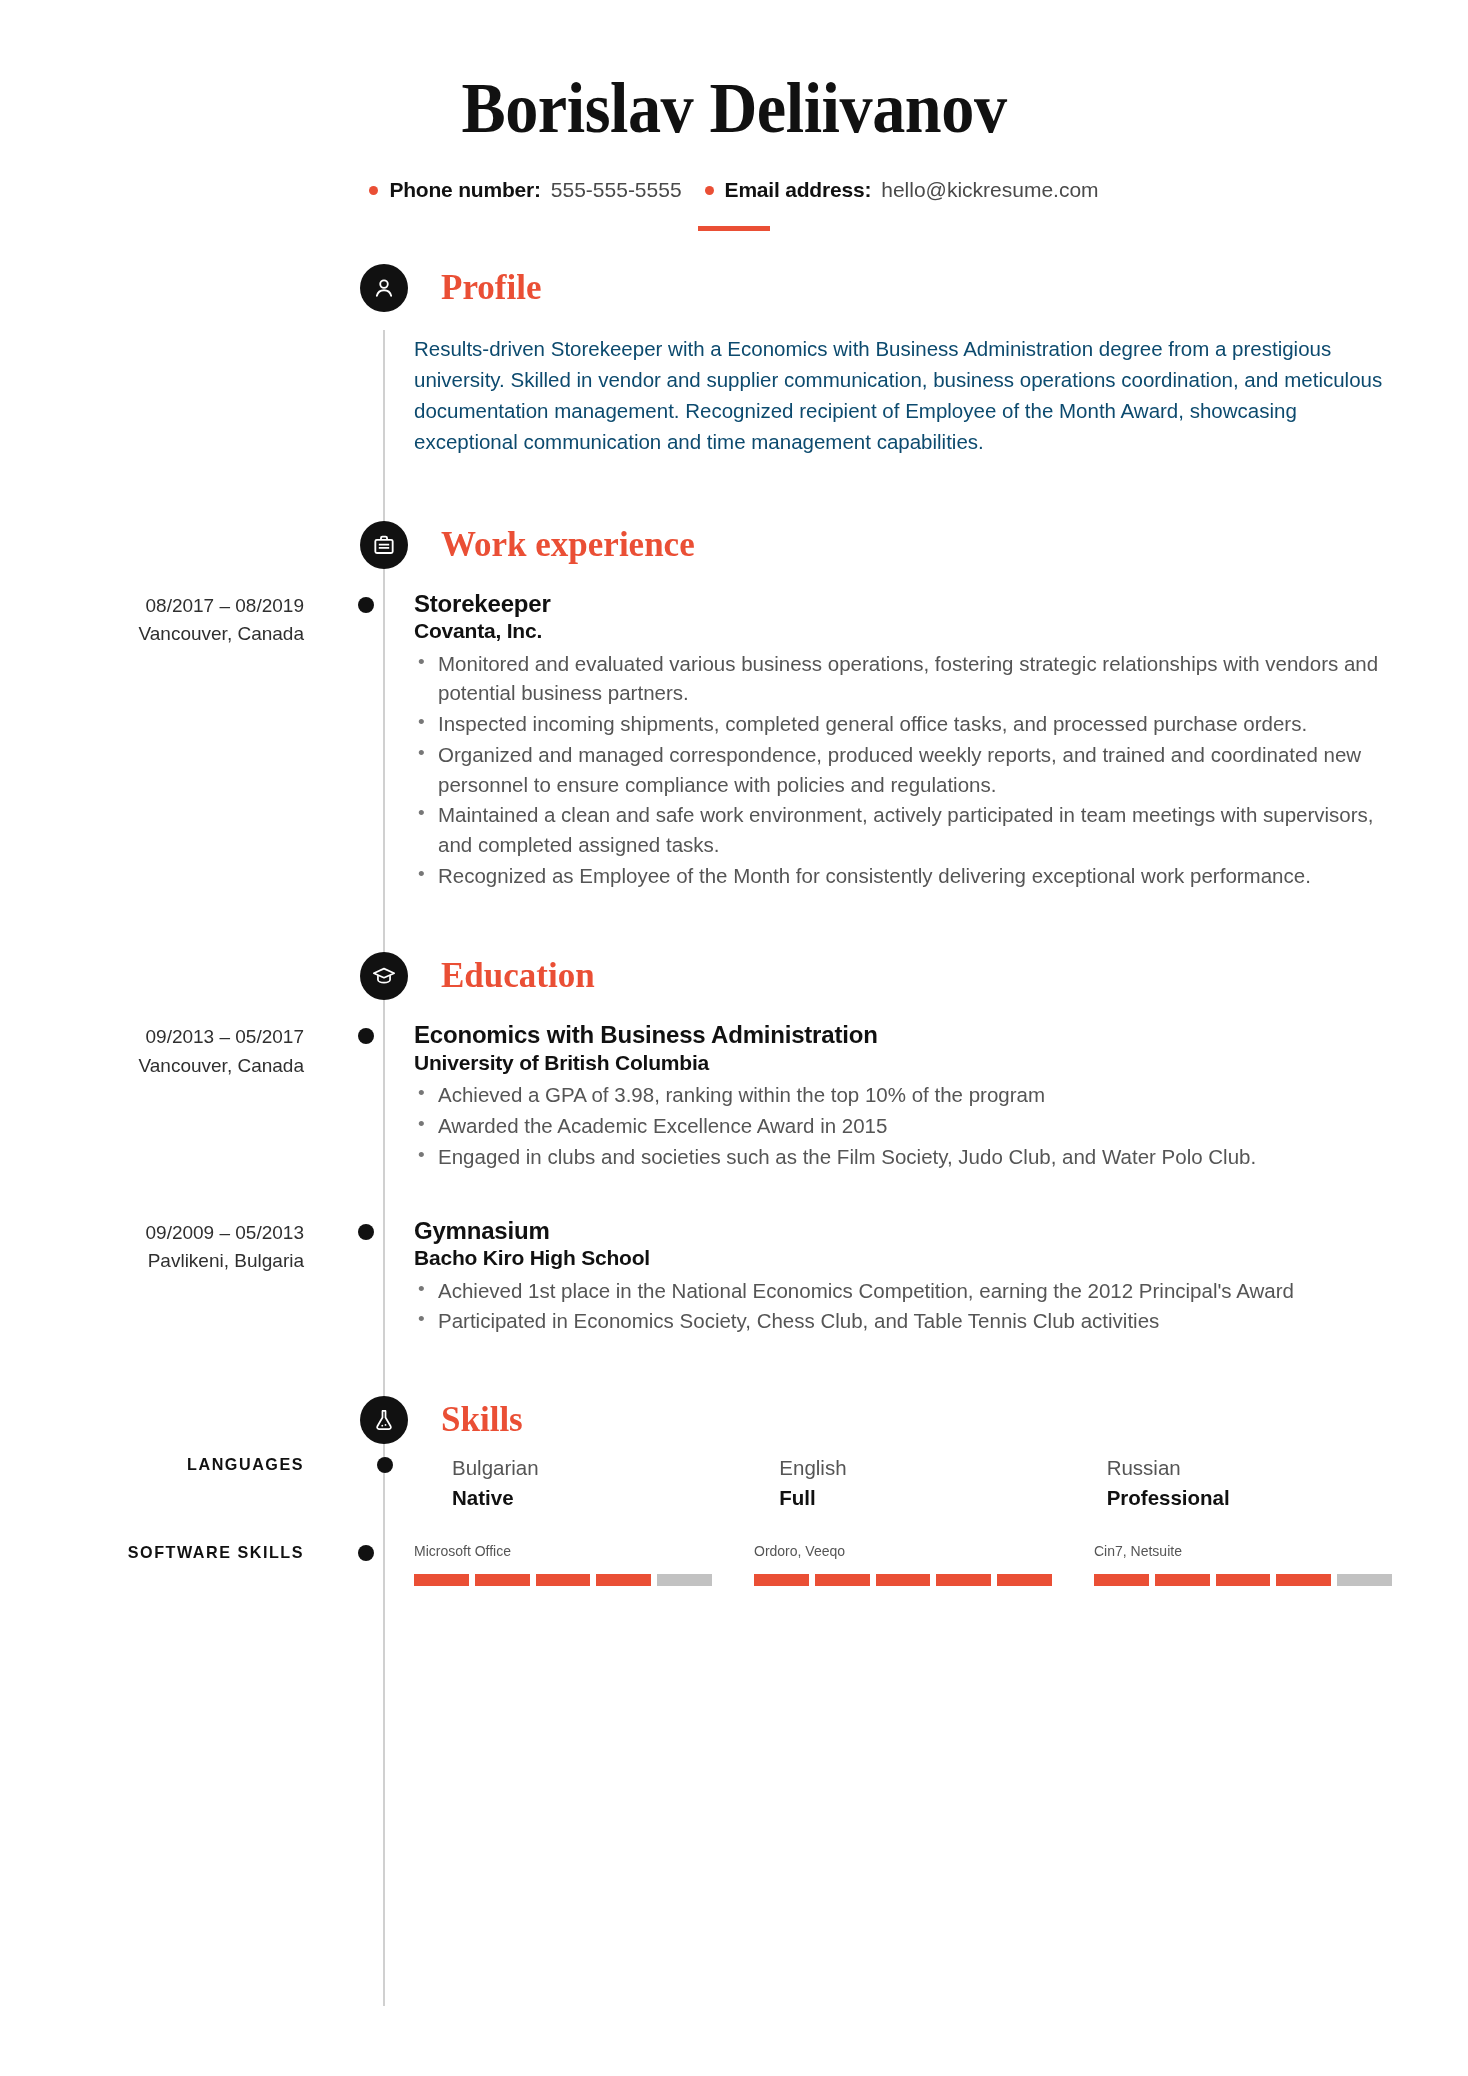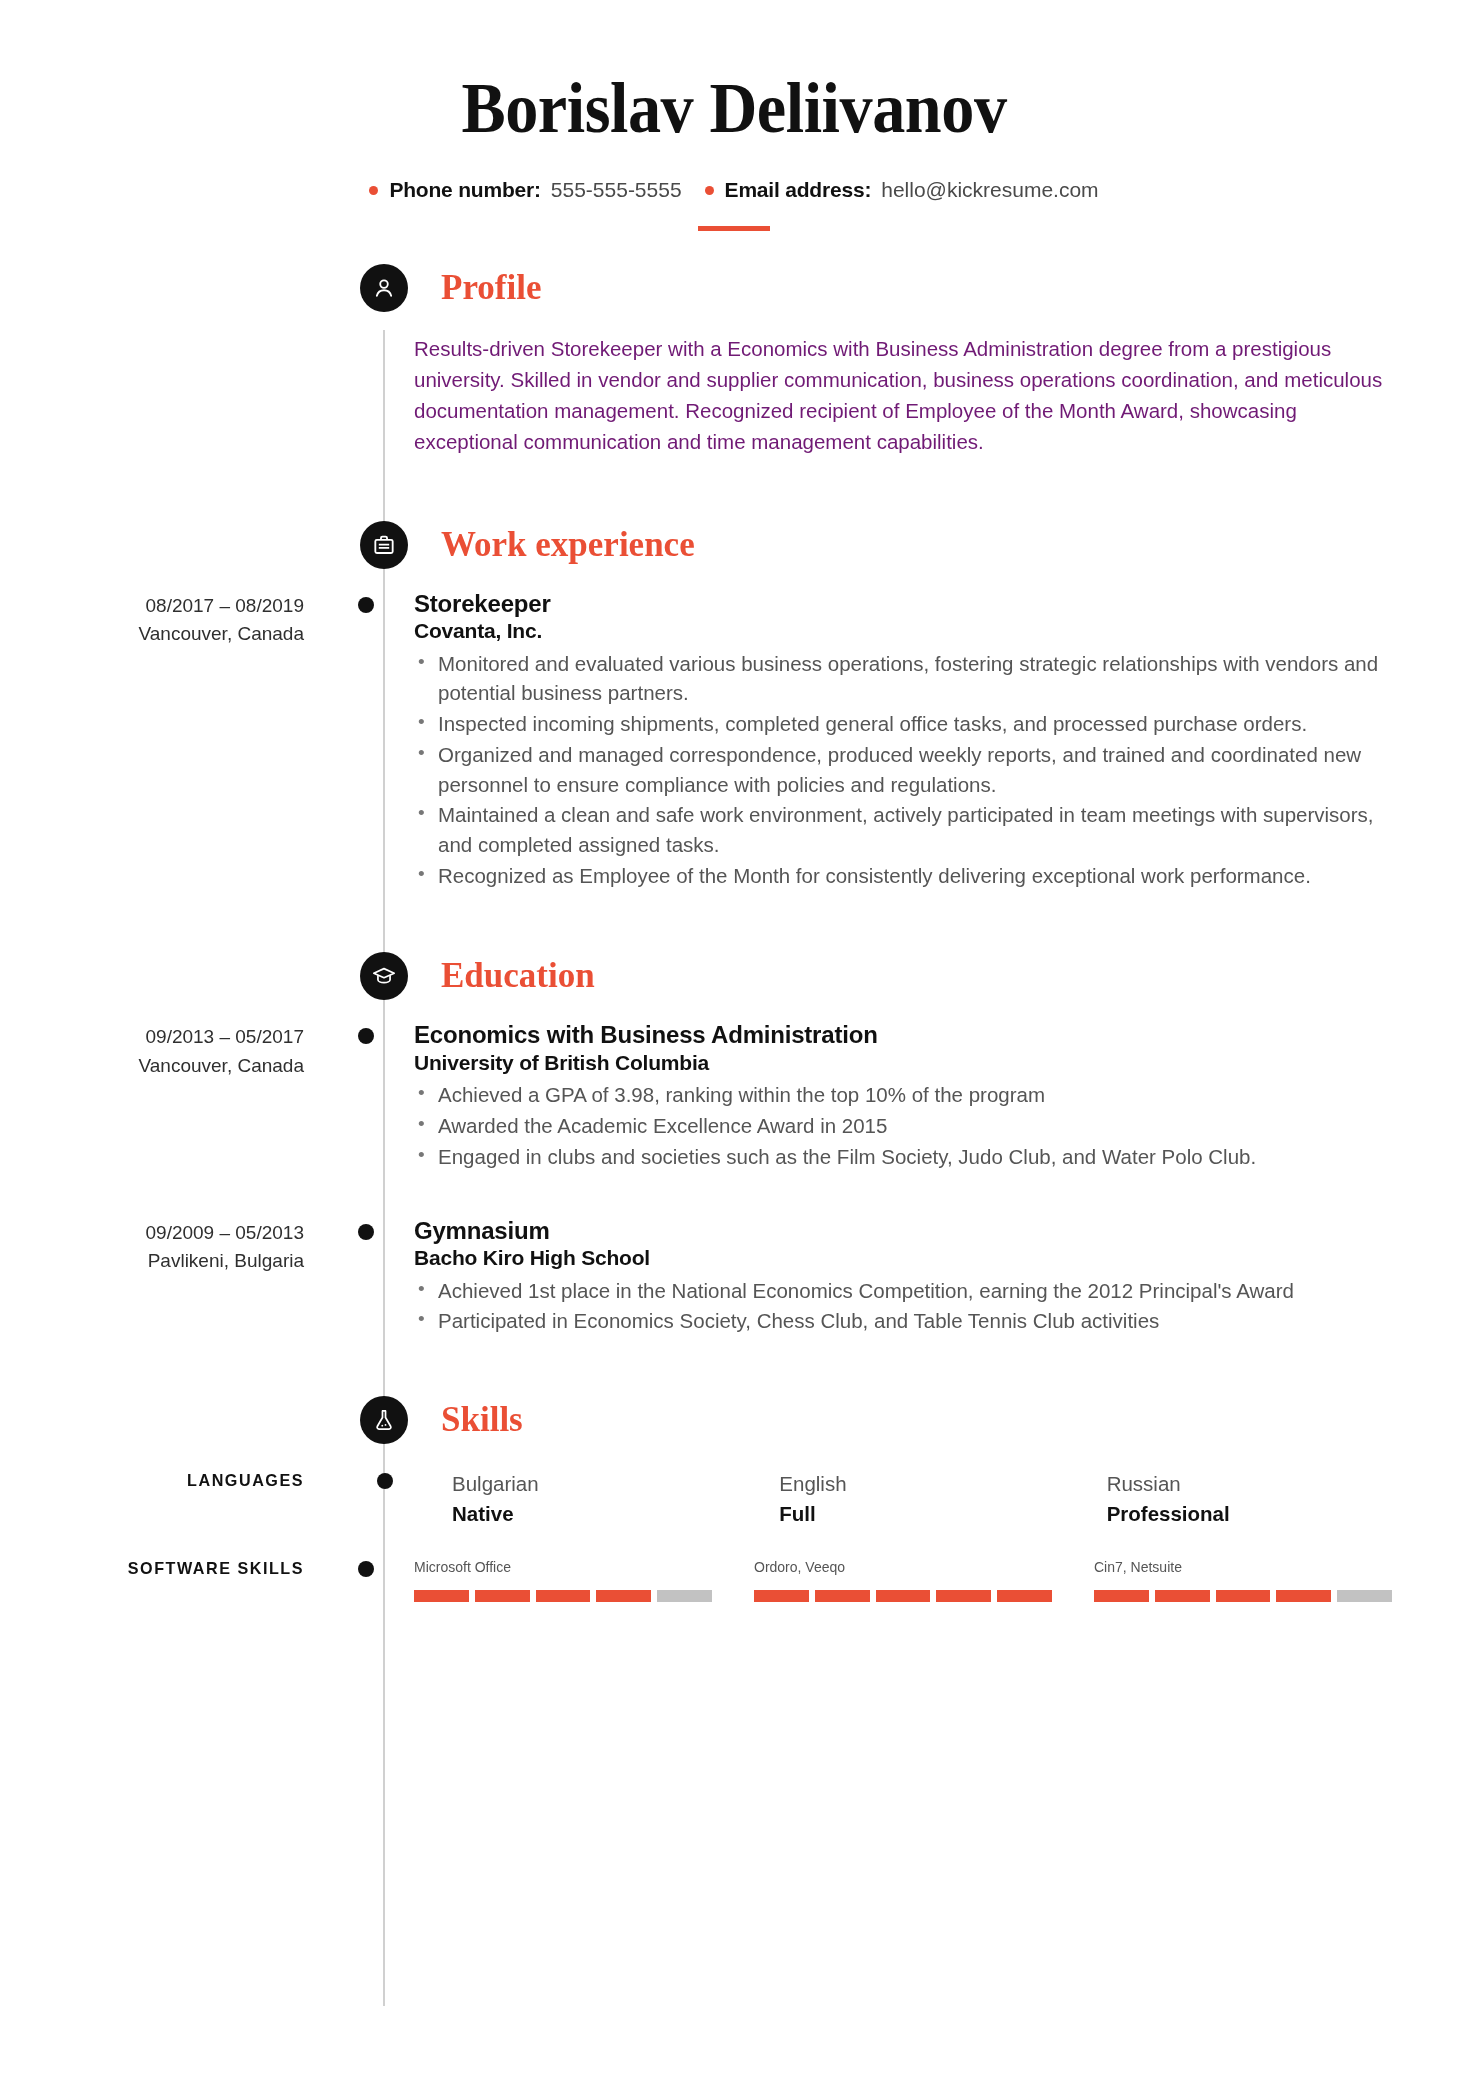--- a/index.html
+++ b/index.html
@@ -116,21 +116,21 @@
     margin-left:-8px;
     border-radius:50%;
     background:#111111;
     z-index:2;
   }
   .body-col { flex:1 1 auto; padding-left:30px; padding-right:62px; }
 
   .para {
     font-size:20.5px;
     line-height:1.52;
-    color:#701a75;
+    color:#0c4a6e;
   }
 
   .job-title {
     font-size:24px;
     font-weight:bold;
     color:#111111;
     line-height:1.2;
     letter-spacing:-0.2px;
   }
   .job-org {
@@ -304,21 +304,21 @@
       <div class="sec-icon">
         <svg width="26" height="26" viewBox="0 0 24 24" fill="none" stroke="#ffffff" stroke-width="1.6" stroke-linejoin="round">
           <path d="M10 3.6h4M10.6 3.6v6.1L5.9 17.8c-.7 1.2.1 2.6 1.5 2.6h9.2c1.4 0 2.2-1.4 1.5-2.6l-4.7-8.1V3.6"></path>
           <circle cx="10.4" cy="17.2" r="0.85" fill="#ffffff" stroke="none"></circle>
           <circle cx="13.4" cy="16.5" r="0.85" fill="#ffffff" stroke="none"></circle>
         </svg>
       </div>
       <div class="sec-title">Skills</div>
     </div>
 
-    <div class="row" style="margin-top:26px;gap:19px;">
+    <div class="row" style="margin-top:10px;gap:19px;">
       <div class="meta">
         <div class="cat">LANGUAGES</div>
       </div>
       <div class="node-col">
         <div class="node" style="top:4px;"></div>
       </div>
       <div class="body-col">
         <div class="skill-grid">
           <div>
             <div class="lang-name">Bulgarian</div>

